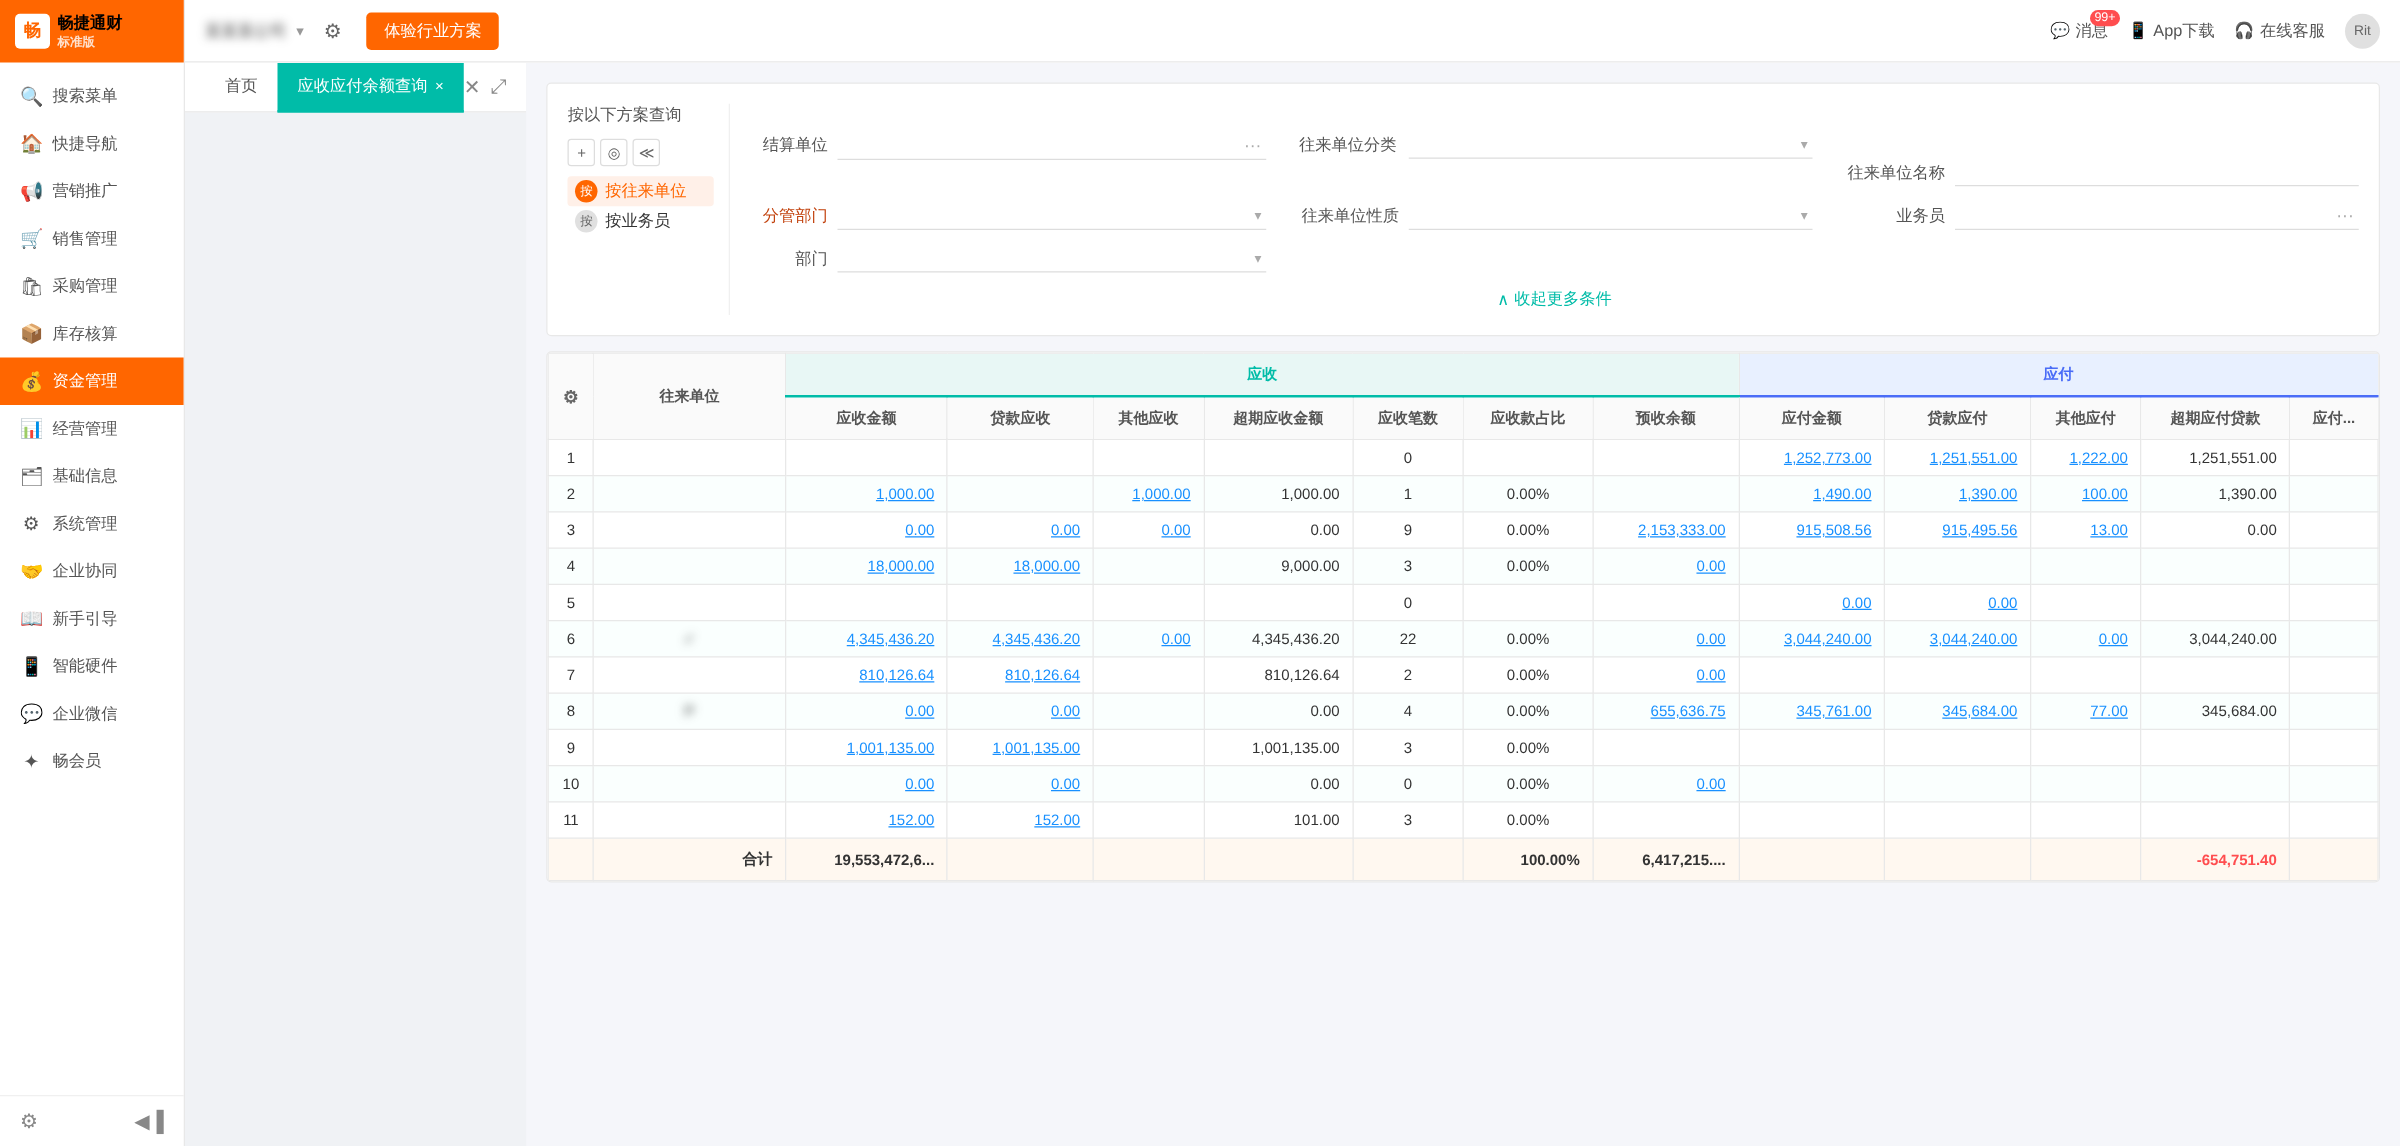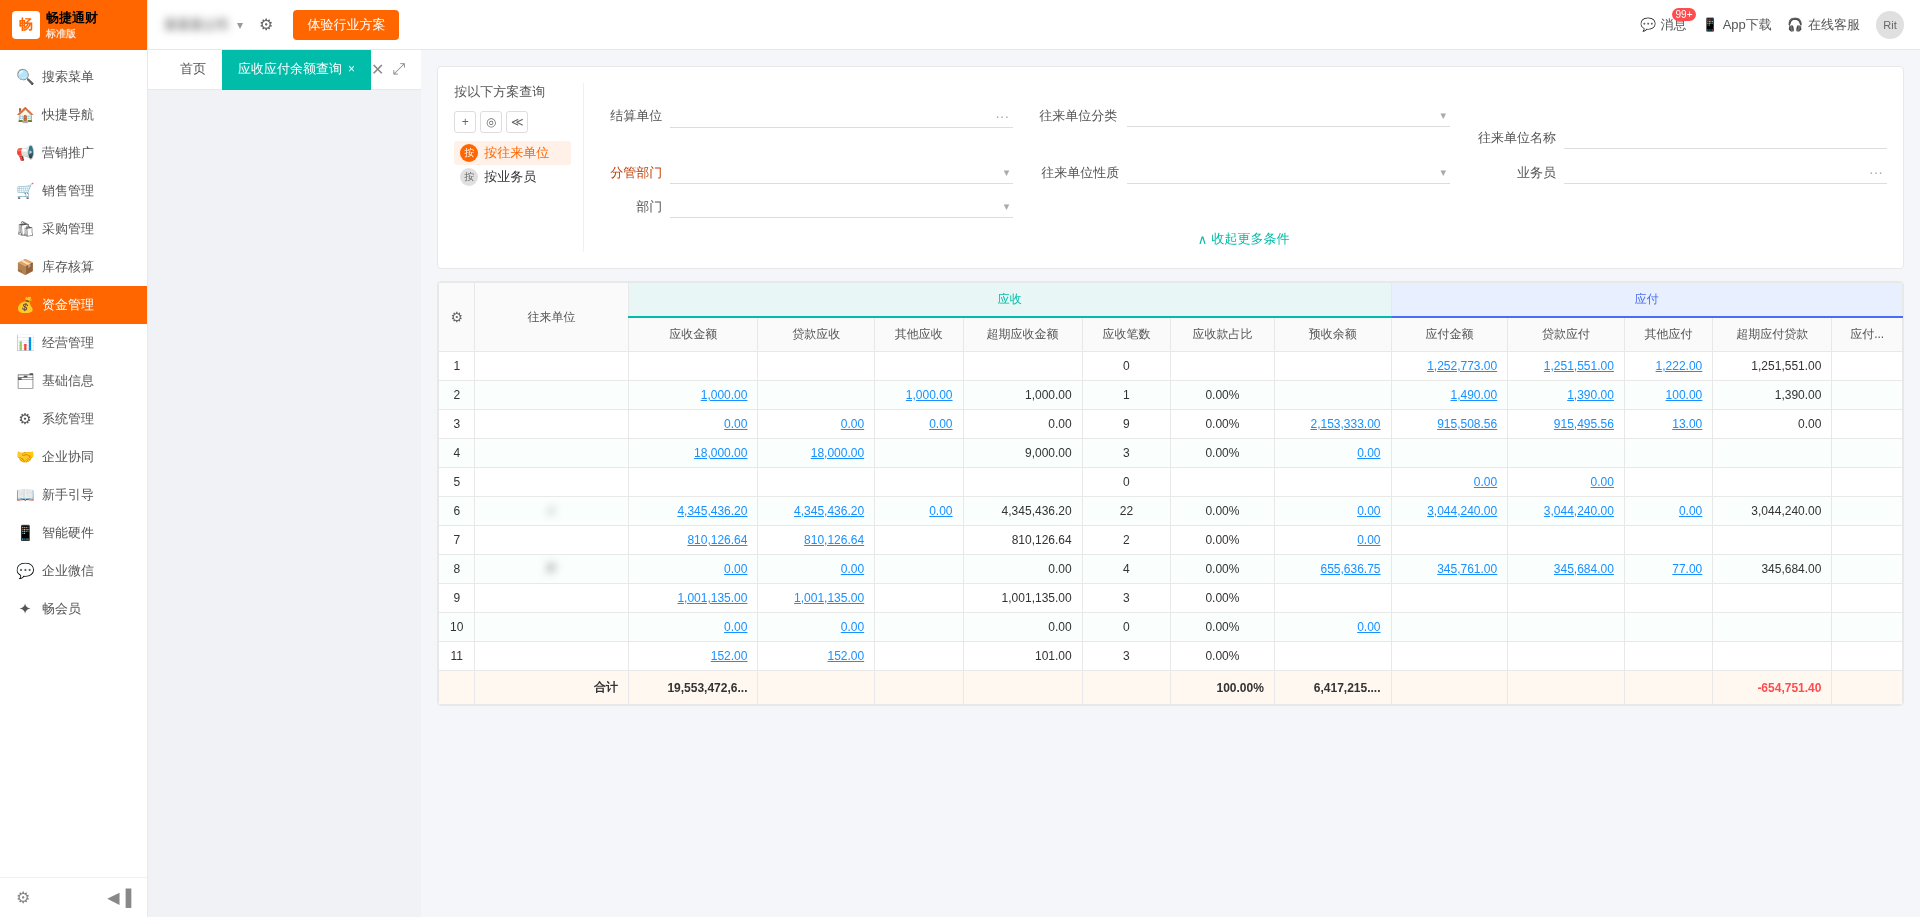--- a/index.html
+++ b/index.html
@@ -142,21 +142,21 @@
     .table-container {
       background: #fff; border-radius: 4px; border: 1px solid #e8e8e8;
       overflow: auto; flex: 1;
     }
     table {
       width: 100%; border-collapse: collapse; font-size: 12px;
     }
     thead tr { background: #fafafa; }
     thead th {
       border: 1px solid #e8e8e8; padding: 8px 10px; text-align: center;
-      font-weight: 400; color: #555; white-space: nowrap;
+      font-weight: 700; color: #555; white-space: nowrap;
       position: sticky; top: 0; background: #fafafa; z-index: 2;
     }
     tbody tr:nth-child(even) { background: #fafffe; }
     tbody td {
       border: 1px solid #e8e8e8; padding: 7px 10px; text-align: center;
       white-space: nowrap; color: #333;
     }
     tbody td.link { color: #1890ff; text-decoration: underline; cursor: pointer; }
     tbody td.num { text-align: right; }
     tfoot tr { background: #fff8f0; }

